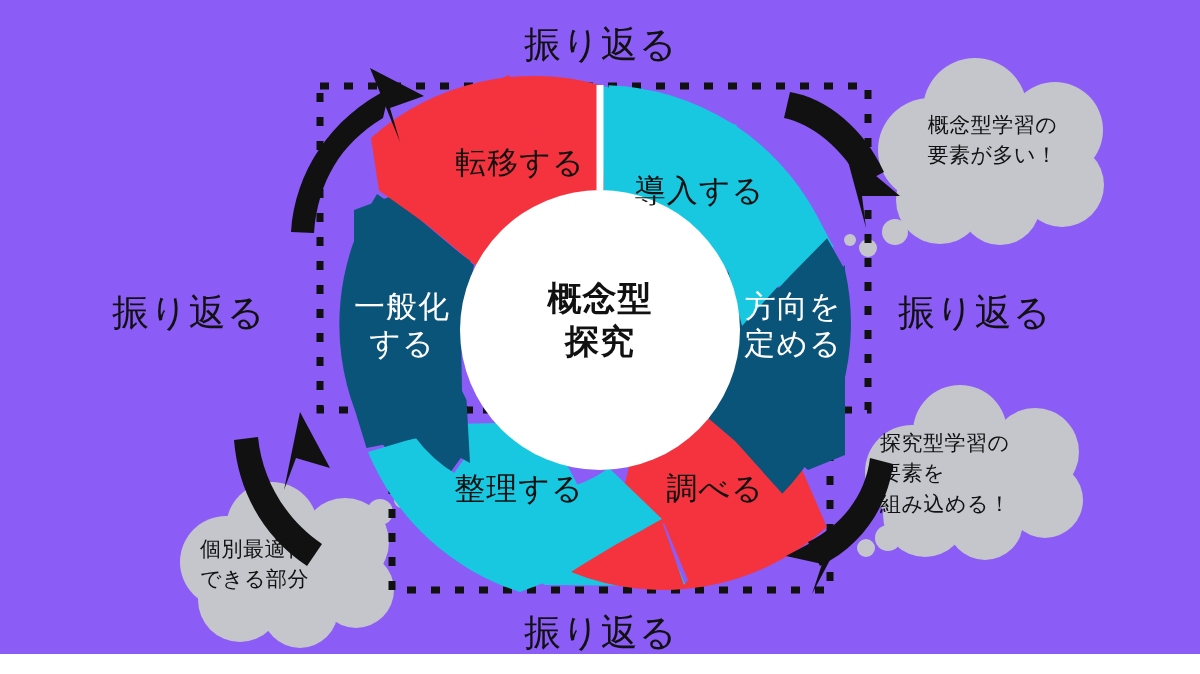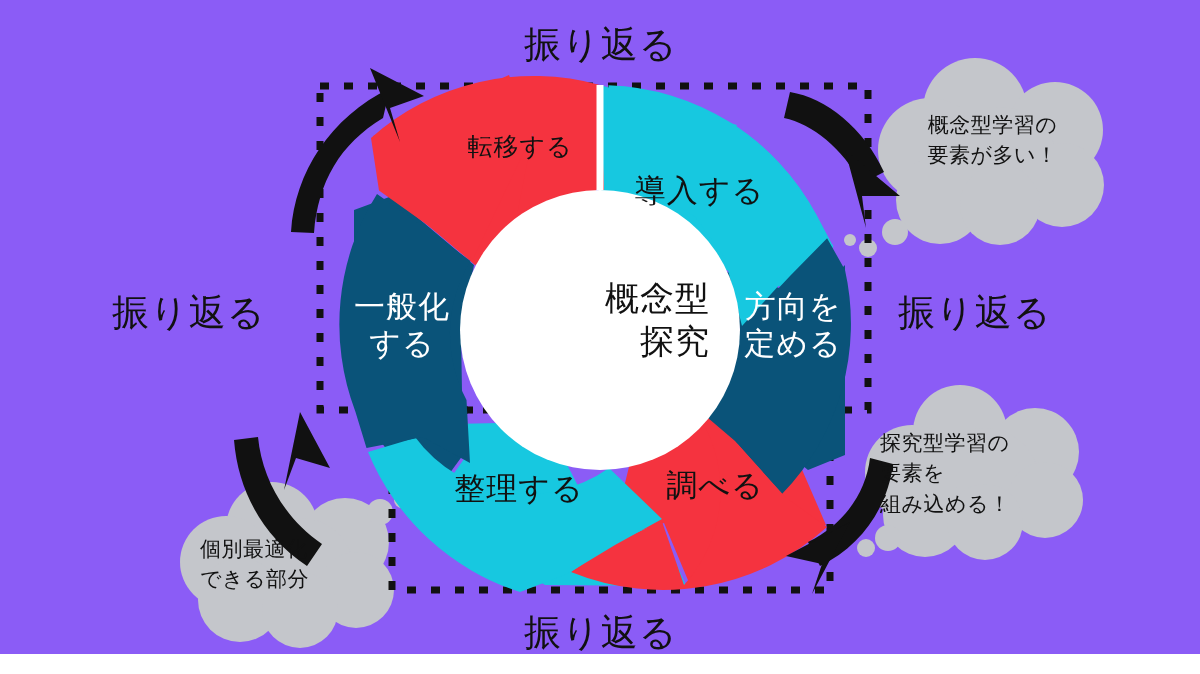--- a/index.html
+++ b/index.html
@@ -47,36 +47,36 @@
     font-weight: 500;
     font-size: 30px;
     letter-spacing: 1px;
     pointer-events: none;
   }
   .seg-dark  { color: #ffffff; }
   .seg-light { color: #111111; }
 
   #seg-text-intro     { left: 612px; top: 132px; width: 175px; font-size: 31px; margin-top: 40px; }
   #seg-text-direct    { left: 728px; top: 288px; width: 130px; font-size: 31px; }
-  #seg-text-inquire   { left: 640px; top: 470px; width: 150px; font-size: 31px; font-family: Liberation Mono, monospace; }
+  #seg-text-inquire   { left: 640px; top: 470px; width: 150px; font-size: 31px; }
   #seg-text-organize  { left: 429px; top: 470px; width: 180px; font-size: 31px; }
   #seg-text-general   { left: 338px; top: 288px; width: 128px; font-size: 31px; }
-  #seg-text-transfer  { left: 430px; top: 132px; width: 180px; font-size: 25px; text-align: center; }
+  #seg-text-transfer  { left: 430px; top: 144px; width: 180px; font-size: 31px; text-align: center; }
 
   #center-text {
     position: absolute;
     left: 490px;
     top: 277px;
     width: 220px;
-    text-align: right;
+    text-align: center;
     line-height: 1.25;
     white-space: pre-line;
     font-family: "DejaVu Sans", "Liberation Sans", sans-serif;
     font-size: 34px;
-    font-weight: 400;
+    font-weight: 700;
     color: #111111;
     letter-spacing: 1px;
   }
 
   .bubble-text {
     position: absolute;
     line-height: 1.45;
     white-space: pre-line;
     font-family: "DejaVu Sans", "Liberation Sans", sans-serif;
     font-size: 21px;

